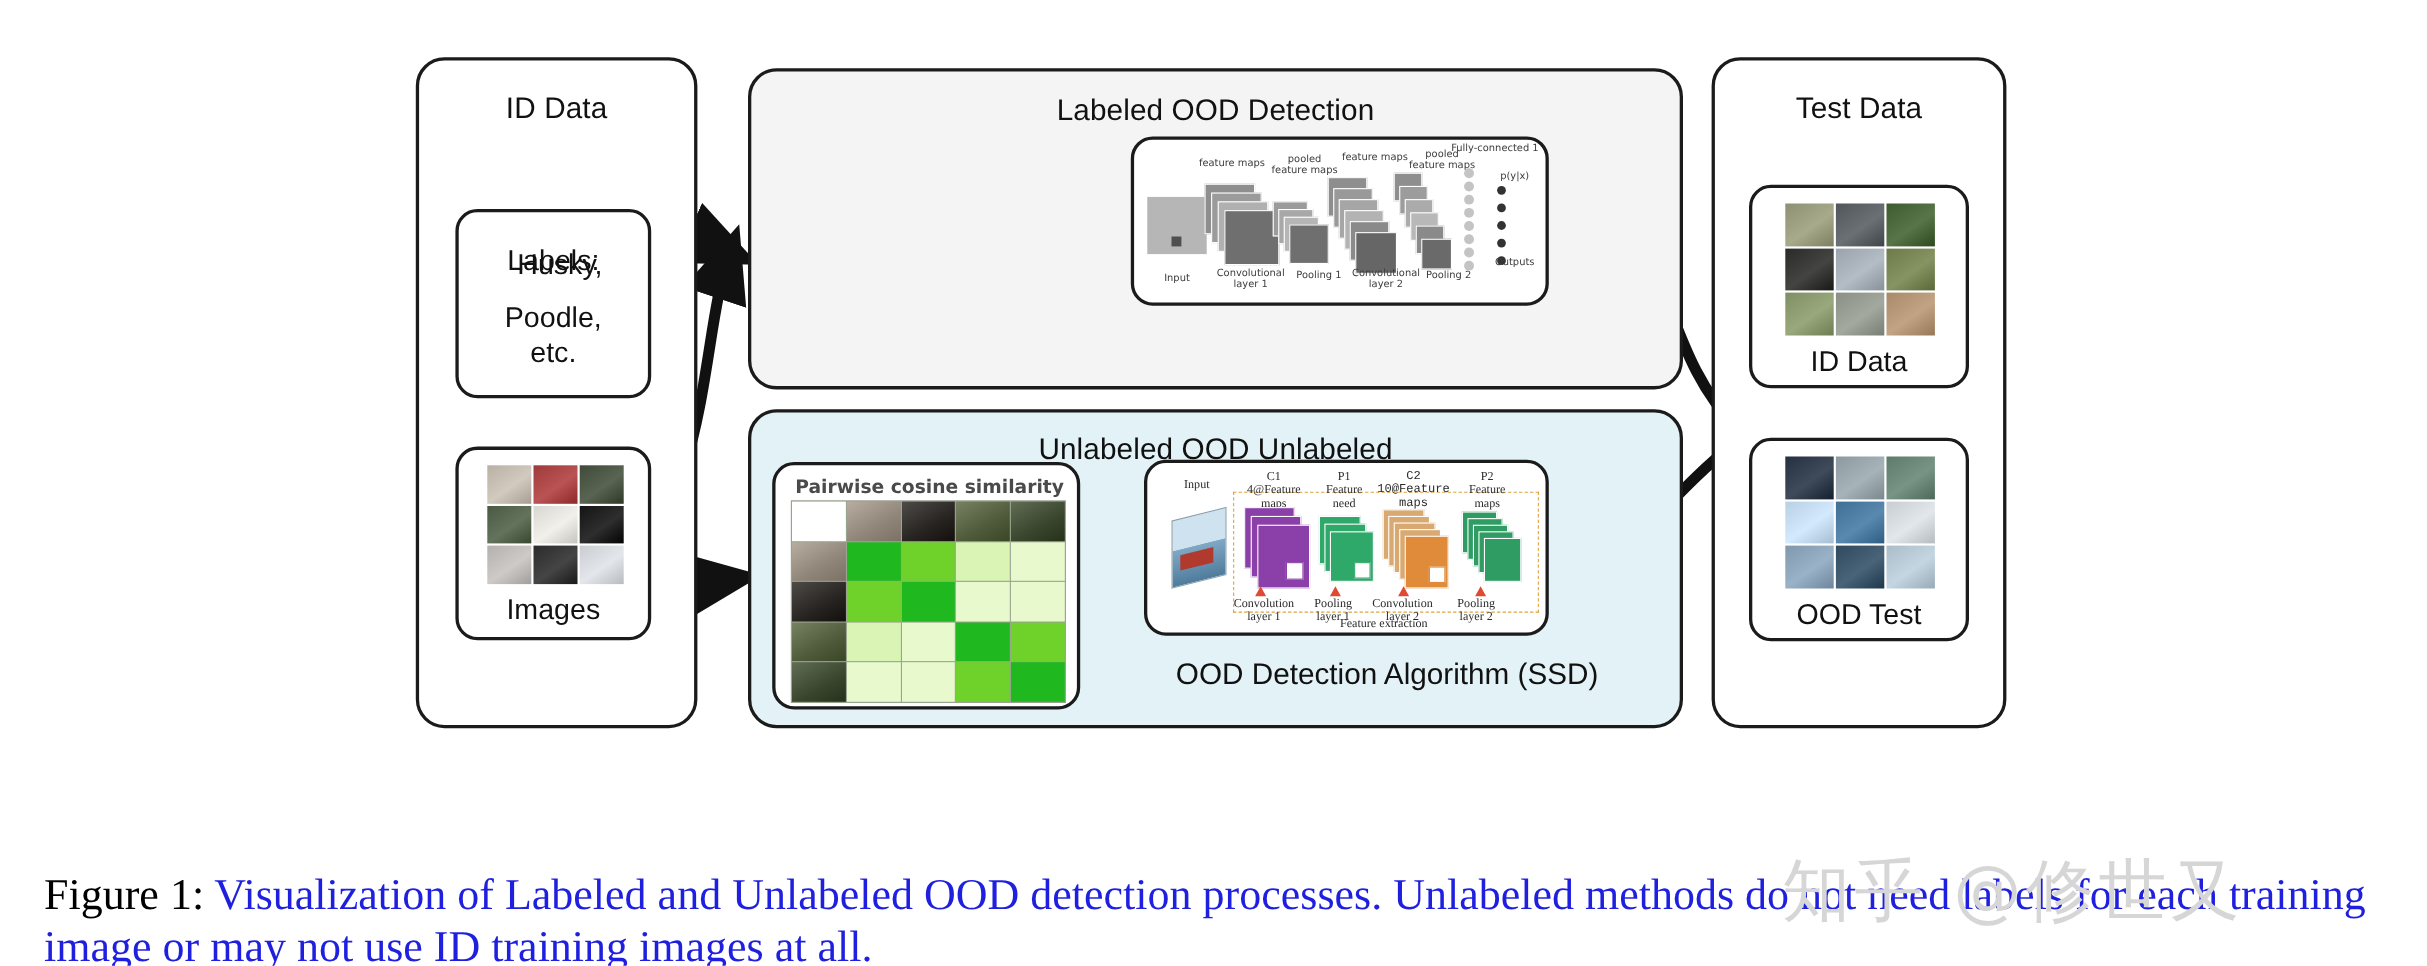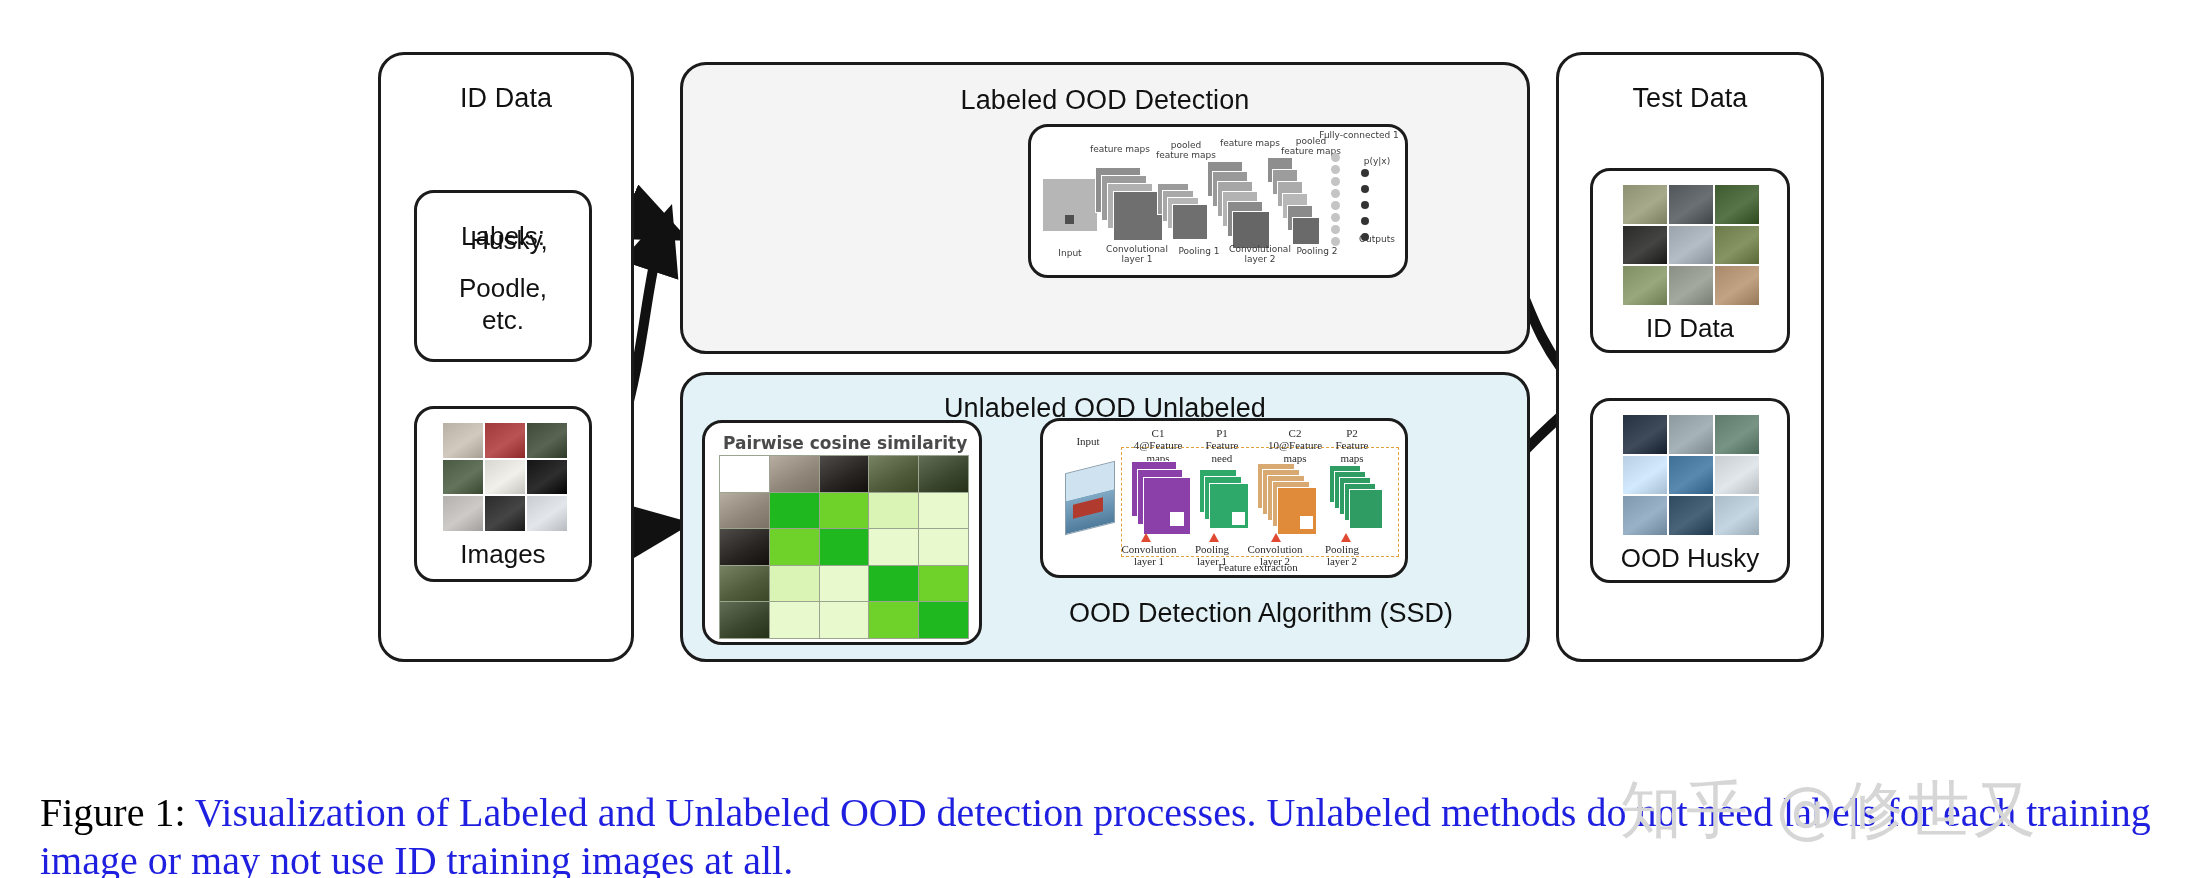--- a/index.html
+++ b/index.html
@@ -250,21 +250,21 @@
     <div class="ssd" style="left:0;top:0;width:368px;height:160px;">
       <div class="dash" style="left:78px;top:26px;width:276px;height:108px;"></div>
 
       <div class="lbl" style="left:22px;top:14px;width:46px;">Input</div>
       <div class="lbl" style="left:82px;top:6px;width:66px;">C1
 4@Feature
 maps</div>
       <div class="lbl" style="left:152px;top:6px;width:54px;">P1
 Feature
 need</div>
-      <div class="lbl" style="left:218px;top:6px;width:68px;">C2
+      <div class="lbl" style="left:208px;top:6px;width:68px;font-family:Liberation Mono, monospace;">C2
 10@Feature
 maps</div>
       <div class="lbl" style="left:282px;top:6px;width:54px;">P2
 Feature
 maps</div>
 
       <div class="stack" style="left:22px;top:46px;width:48px;height:60px;
                   background:linear-gradient(180deg,#cfe2ef 0%,#cfe2ef 45%,#7fa8c4 46%,#4f7b9c 100%);
                   border:1px solid #8aa0ae;transform:skewY(-14deg);"></div>
       <div class="stack" style="left:30px;top:80px;width:30px;height:14px;background:#b03a2e;transform:skewY(-14deg);"></div>
@@ -343,21 +343,21 @@
         <div class="cell" style="background: linear-gradient(145deg, rgb(37, 48, 64) 0%, rgb(63, 74, 90) 55%, rgb(19, 30, 46) 100%);"></div>
         <div class="cell" style="background: linear-gradient(145deg, rgb(140, 154, 160) 0%, rgb(166, 180, 186) 55%, rgb(122, 136, 142) 100%);"></div>
         <div class="cell" style="background: linear-gradient(145deg, rgb(93, 122, 107) 0%, rgb(119, 148, 133) 55%, rgb(75, 104, 89) 100%);"></div>
         <div class="cell" style="background: linear-gradient(145deg, rgb(185, 207, 227) 0%, rgb(211, 233, 253) 55%, rgb(167, 189, 209) 100%);"></div>
         <div class="cell" style="background: linear-gradient(145deg, rgb(63, 111, 149) 0%, rgb(89, 137, 175) 55%, rgb(45, 93, 131) 100%);"></div>
         <div class="cell" style="background: linear-gradient(145deg, rgb(200, 205, 210) 0%, rgb(226, 231, 236) 55%, rgb(182, 187, 192) 100%);"></div>
         <div class="cell" style="background: linear-gradient(145deg, rgb(127, 152, 174) 0%, rgb(153, 178, 200) 55%, rgb(109, 134, 156) 100%);"></div>
         <div class="cell" style="background: linear-gradient(145deg, rgb(47, 74, 95) 0%, rgb(73, 100, 121) 55%, rgb(29, 56, 77) 100%);"></div>
         <div class="cell" style="background: linear-gradient(145deg, rgb(169, 188, 200) 0%, rgb(195, 214, 226) 55%, rgb(151, 170, 182) 100%);"></div>
       </div>
-    <div class="box-caption" style="top:142px;">OOD Husky</div>
+    <div class="box-caption" style="top:142px;">OOD Test</div>
   </div>
 
   <div class="caption">
     <span class="fignum">Figure 1:</span><span> Visualization of Labeled and Unlabeled OOD detection processes. Unlabeled methods do not need labels for each training image or may not use ID training images at all.</span>
   </div>
 
   <div class="watermark">知乎 @修世又</div>
 
 </div>
 

